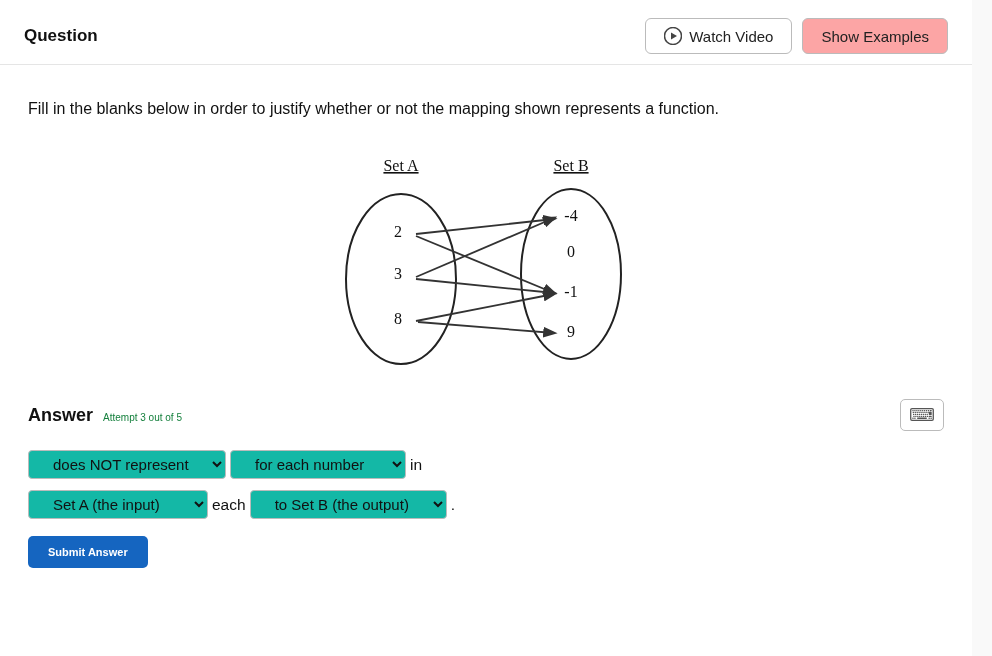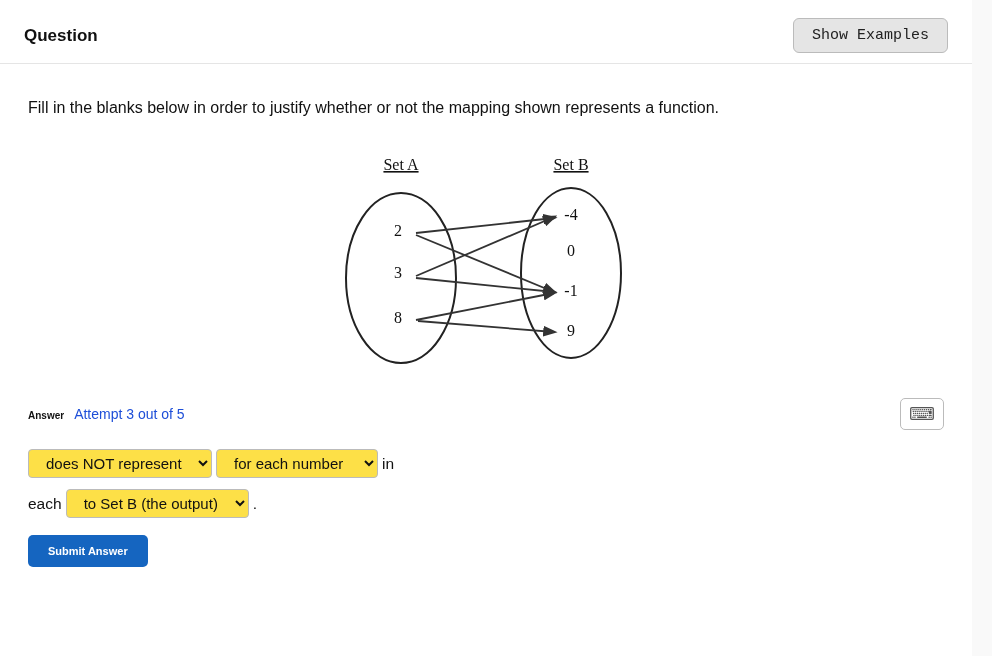--- a/index.html
+++ b/index.html
@@ -48,25 +48,25 @@
     }
     .btn-watch .play-icon {
       width: 18px;
       height: 18px;
       display: inline-flex;
       align-items: center;
       justify-content: center;
     }
     .btn-examples {
       border: 1.5px solid #bbb;
-      background: #e5e5e5;
+      background: #fca5a5;
       border-radius: 6px;
       padding: 8px 18px;
       font-size: 15px;
-      font-family: Liberation Mono, monospace;
+      font-family: Liberation Sans, sans-serif;
       cursor: pointer;
       color: #222;
       text-align: right;
     }
 
     
     .content {
       padding: 22px 28px 20px 28px;
     }
     .question-text {
@@ -89,51 +89,51 @@
       height: 220px;
       text-align: right;
     }
 
     
     .answer-section {
       margin-bottom: 20px;
     }
     .answer-label {
       font-family: Arial, sans-serif;
-      font-size: 10px;
+      font-size: 18px;
       font-weight: 700;
       display: inline;
       margin-right: 6px;
       text-align: right;
     }
     .attempt-text {
       font-family: Arial, sans-serif;
-      font-size: 14px;
-      color: #1d4ed8;
+      font-size: 10px;
+      color: #15803d;
     }
     .answer-row {
       margin-top: 16px;
       font-family: Arial, sans-serif;
       font-size: 15.5px;
       line-height: 2.3;
     }
     .answer-row .line {
       display: flex;
       align-items: center;
       flex-wrap: wrap;
       gap: 4px;
       margin-bottom: 4px;
     }
     select.inline-select {
       border: 1.5px solid #bbb;
       border-radius: 4px;
-      padding: 4px 13px;
+      padding: 4px 20px;
       font-size: 15px;
       font-family: Arial, sans-serif;
-      background: #fde047;
+      background: #14b8a6;
       cursor: pointer;
       color: #111;
       appearance: auto;
     }
     .static-text {
       font-family: Arial, sans-serif;
       font-size: 15.5px;
     }
 
     
@@ -167,20 +167,29 @@
     }
   </style>
 </head>
 <body>
 
 <div class="page">
 
   <div class="header">
     <span class="header-title">Question</span>
     <div class="header-buttons">
+      <button class="btn-watch">
+        <span class="play-icon">
+          <svg width="18" height="18" viewBox="0 0 18 18">
+            <circle cx="9" cy="9" r="8.5" fill="none" stroke="#444" stroke-width="1.5"></circle>
+            <polygon points="7,5.5 7,12.5 13,9" fill="#444"></polygon>
+          </svg>
+        </span>
+        <span>Watch Video</span>
+      </button>
       <button class="btn-examples">
         <span>Show Examples</span>
       </button>
     </div>
   </div>
 
   <div class="content">
     <div class="question-text">Fill in the blanks below in order to justify whether or not the mapping shown represents a function.</div>
 
     <div class="diagram-area">
@@ -243,20 +252,24 @@
             <option>does represent</option>
           </select>
           <select class="inline-select">
             <option>for each number</option>
             <option>for some number</option>
           </select>
           <span class="static-text">in</span>
         </div>
 
         <div class="line">
+          <select class="inline-select">
+            <option>Set A (the input)</option>
+            <option>Set B (the output)</option>
+          </select>
           <span class="static-text">each</span>
           <select class="inline-select">
             <option>to Set B (the output)</option>
             <option>to Set A (the input)</option>
           </select>
           <span class="static-text">.</span>
         </div>
       </div>
 
       <button class="submit-btn">Submit Answer</button>

